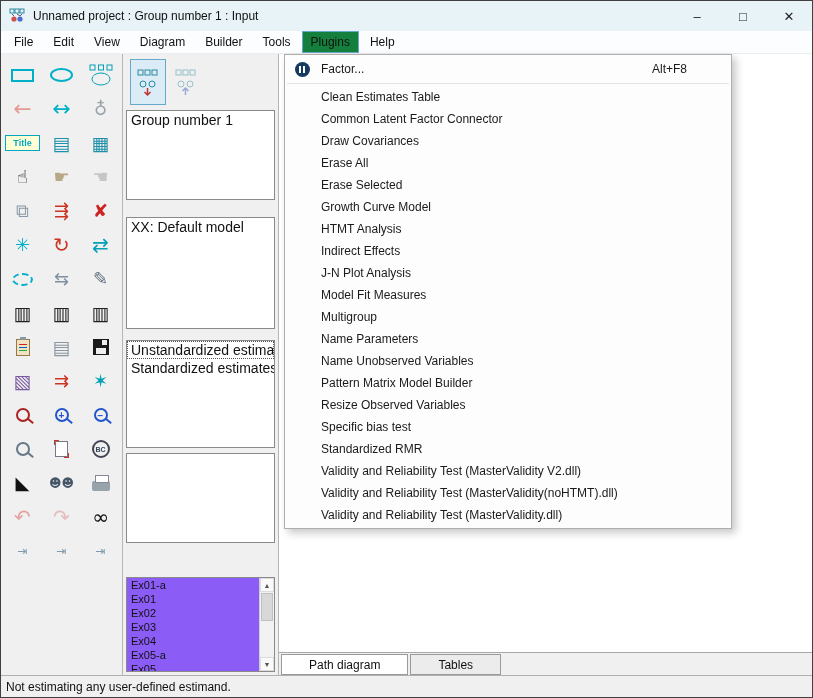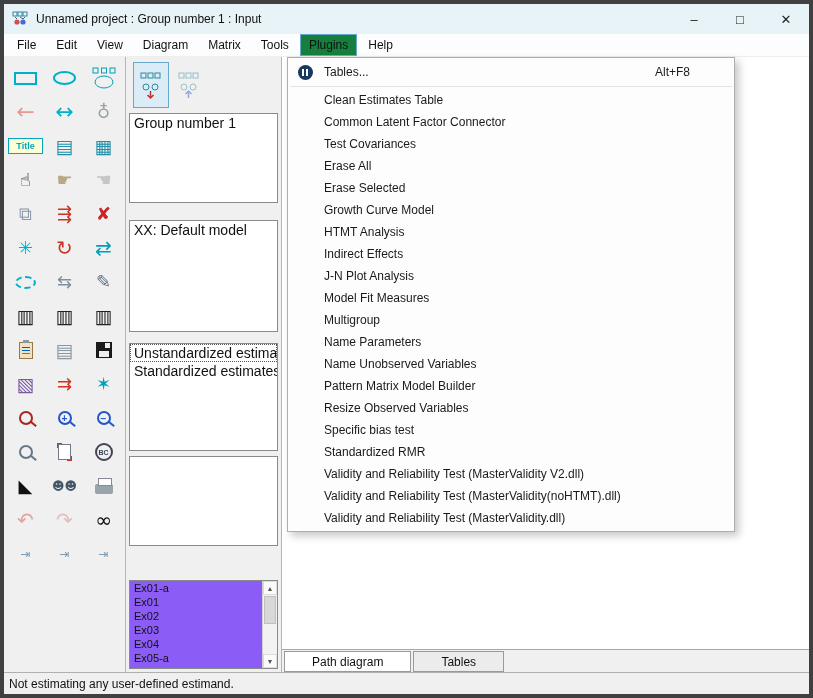--- a/index.html
+++ b/index.html
@@ -1,18 +1,18 @@
 <!DOCTYPE html>
 <html><head>
 <meta charset="utf-8">
 <style>
   * { box-sizing: border-box; margin: 0; padding: 0; }
   html,body { width: 813px; height: 698px; overflow: hidden; }
   body { font-family: "Liberation Sans", "DejaVu Sans", sans-serif; font-size: 12px; color:#111; background:#f0f0f0; }
-  .window { width: 813px; height: 698px; border: 4px solid #404040; display:flex; flex-direction:column; background:#f0f0f0; }
+  .window { width: 813px; height: 698px; border: 1px solid #404040; display:flex; flex-direction:column; background:#f0f0f0; }
 
   
   .titlebar { height:30px; background:#e8f3f8; display:flex; align-items:center; padding-left:8px; gap:8px; flex:0 0 auto; }
   .titlebar .title { font-size:12px; }
   .win-controls { margin-left:auto; display:flex; height:100%; }
   .wbtn { width:46px; height:100%; display:flex; align-items:center; justify-content:center; font-size:13px; color:#222; }
 
   
   .menubar { height:23px; background:#fbfdfe; display:flex; align-items:center; padding-left:4px; flex:0 0 auto; border-bottom:1px solid #eee; }
   .menu-top { padding:3px 8px; margin-right:2px; border:1px solid transparent; }
@@ -115,21 +115,21 @@
       <span class="wbtn">□</span>
       <span class="wbtn">✕</span>
     </div>
   </div>
 
   <div class="menubar">
       <div class="menu-top">File</div>
       <div class="menu-top">Edit</div>
       <div class="menu-top">View</div>
       <div class="menu-top">Diagram</div>
-      <div class="menu-top">Matrix</div>
+      <div class="menu-top">Builder</div>
       <div class="menu-top">Tools</div>
       <div class="menu-top active">Plugins</div>
       <div class="menu-top">Help</div>
     </div>
 
   <div class="content">
 
     <div class="toolbox">
         <div class="tool">
           <span class="shp-rect" style="color: rgb(0, 176, 200);"></span>
@@ -339,33 +339,33 @@
     </div>
 
     <div class="canvas-col">
       <div class="canvas-surface">
 
         <div class="menu">
           <div class="menu-row">
             <span class="mi-icon">
               <span class="plugins-dialog-icon"></span>
             </span>
-            <span class="mi-label">Tables...</span>
+            <span class="mi-label">Factor...</span>
             <span class="mi-shortcut">Alt+F8</span>
           </div>
           <div class="menu-sep"></div>
           <div>
               <div class="menu-row plain">
                 <span class="mi-label">Clean Estimates Table</span>
               </div>
               <div class="menu-row plain">
                 <span class="mi-label">Common Latent Factor Connector</span>
               </div>
               <div class="menu-row plain">
-                <span class="mi-label">Test Covariances</span>
+                <span class="mi-label">Draw Covariances</span>
               </div>
               <div class="menu-row plain">
                 <span class="mi-label">Erase All</span>
               </div>
               <div class="menu-row plain">
                 <span class="mi-label">Erase Selected</span>
               </div>
               <div class="menu-row plain">
                 <span class="mi-label">Growth Curve Model</span>
               </div>

